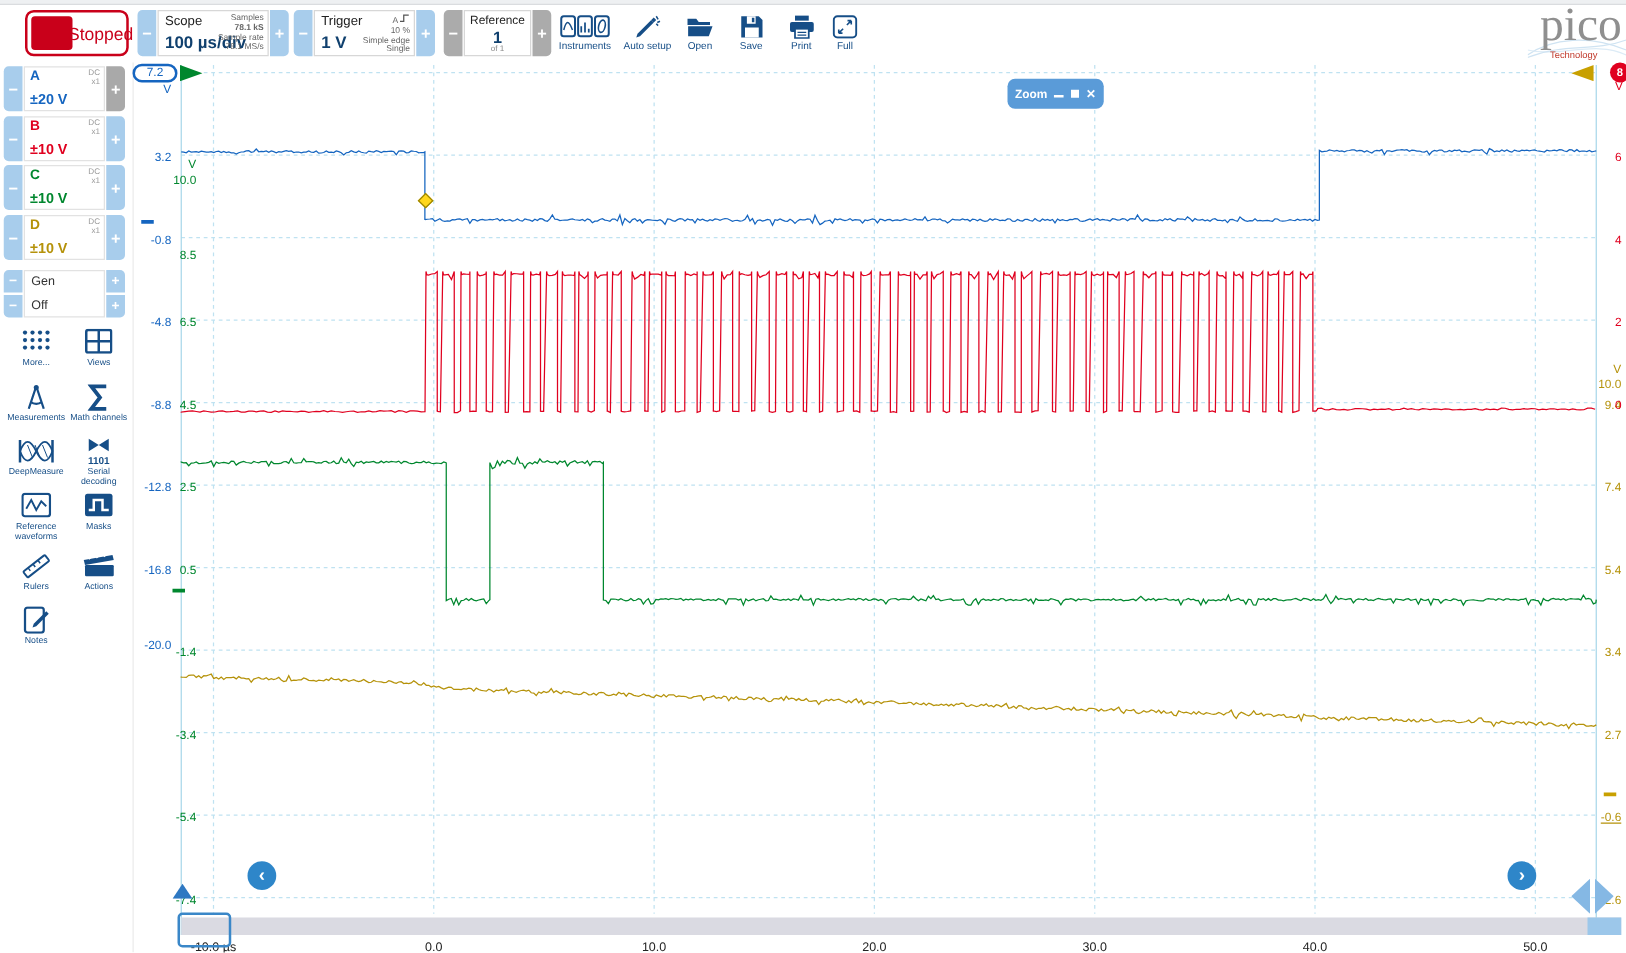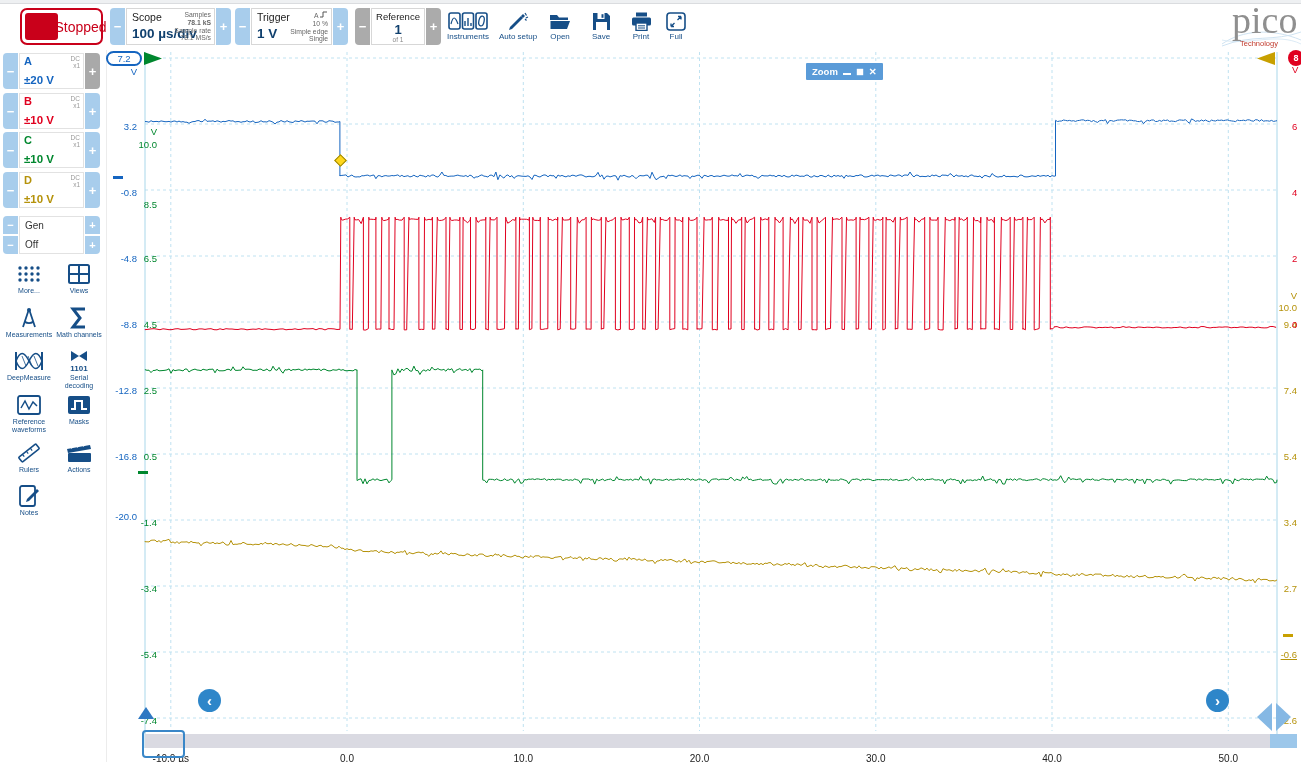--- a/index.html
+++ b/index.html
@@ -36,30 +36,30 @@
 .chbtn.gray{background:#a9a9a9}
 .chbody{position:absolute;left:16px;right:16px;top:0;height:36px;background:#fff;border:1px solid #e2e2e2;cursor:pointer}
 .chid{position:absolute;left:4px;top:1px;font-size:11px;font-weight:bold}
 .chmeta{position:absolute;right:3px;top:1px;font-size:6.5px;color:#999;text-align:right;line-height:7px}
 .chrange{position:absolute;left:4px;bottom:2px;font-size:11.5px;font-weight:bold}
 .cA{color:#1565c0}.cB{color:#e0001f}.cC{color:#00872e}.cD{color:#b5920a}
 .genbtn{position:absolute;width:15px;height:18px;background:#a8cdec;color:#fff;font-size:11px;font-weight:bold;display:flex;align-items:center;justify-content:center;cursor:pointer}
 .gtxt{position:absolute;left:5px;font-size:10px;color:#333}
 .tool{position:absolute;width:48px;text-align:center;color:#164e87;cursor:pointer}
 .tlabel{font-size:7px;line-height:8px;margin-top:2px}
-.ticn{height:22px;display:flex;align-items:center;justify-content:center}
+.ticn{height:22px;display:flex;justify-content:center}
 
 #wave-svg{position:absolute;left:0;top:0;width:1301px;height:762px}
 .grid{stroke:#bfe2f1;stroke-width:1;stroke-dasharray:3 3}
 .pedge{stroke:#a9d7ea;stroke-width:1}
 .tick{position:absolute;font-size:9.5px;text-align:right;line-height:12px}
 .tl{text-align:left}
 .tt{text-align:center;color:#222;font-size:10px}
 #atopbox{position:absolute;left:106px;top:51px;width:36px;height:15px;border:2px solid #1565c0;border-radius:8px;background:#fff;color:#1565c0;font-size:9.5px;display:flex;align-items:center;justify-content:center;cursor:pointer}
-#zoompill{position:absolute;left:806px;top:63px;height:17px;padding:0 6px;background:#5a9bd8;border-radius:1px;display:flex;align-items:center;gap:5px;cursor:pointer}
+#zoompill{position:absolute;left:806px;top:63px;height:24px;padding:0 6px;background:#5a9bd8;border-radius:6px;display:flex;align-items:center;gap:5px;cursor:pointer}
 .zlbl{color:#fff;font-size:9.5px;font-weight:bold}
 .navbtn{position:absolute;width:23px;height:23px;border-radius:50%;background:#2e86c9;color:#fff;display:flex;align-items:center;justify-content:center;font-size:15px;font-weight:bold;cursor:pointer;line-height:1}
 .dash{position:absolute;width:10px;height:3px}
 #trigdiamond{position:absolute;left:336px;top:156px;width:9px;height:9px;background:#ffd71c;border:1px solid #9a8400;transform:rotate(45deg);cursor:pointer}
 #redbadge{position:absolute;left:1288px;top:50px;width:16px;height:16px;border-radius:50%;background:#e0001f;color:#fff;font-size:9px;font-weight:bold;display:flex;align-items:center;justify-content:center}
 #sbtrack{position:absolute;left:145px;top:734px;width:1152px;height:14px;background:#dadae2}
 #sbend{position:absolute;left:1270px;top:734px;width:27px;height:14px;background:#9cc7ea}
 #sbview{position:absolute;left:142px;top:730px;width:43px;height:28px;border:2px solid #3a87c8;border-radius:4px;cursor:grab}
 #logo{position:absolute;left:1222px;top:2px;width:79px;height:46px;overflow:hidden}
 .brand{position:absolute;left:10px;top:-2px;font-family:"Liberation Serif",serif;font-size:38px;color:#8f8f8f;line-height:40px}

